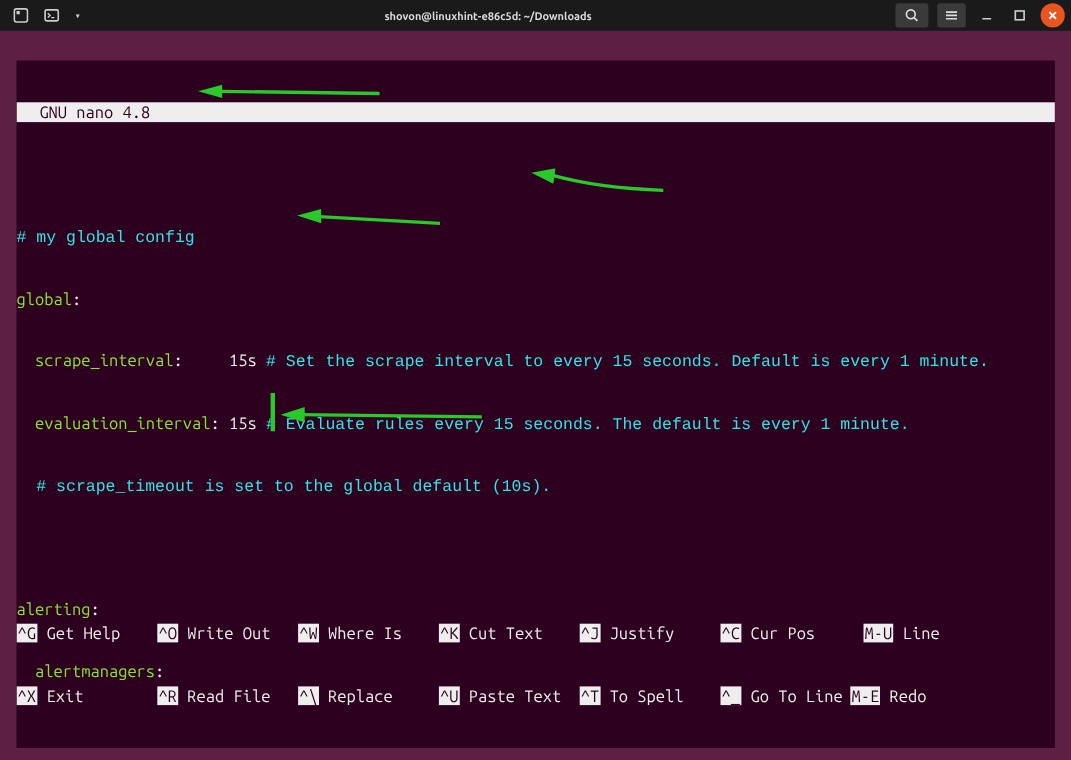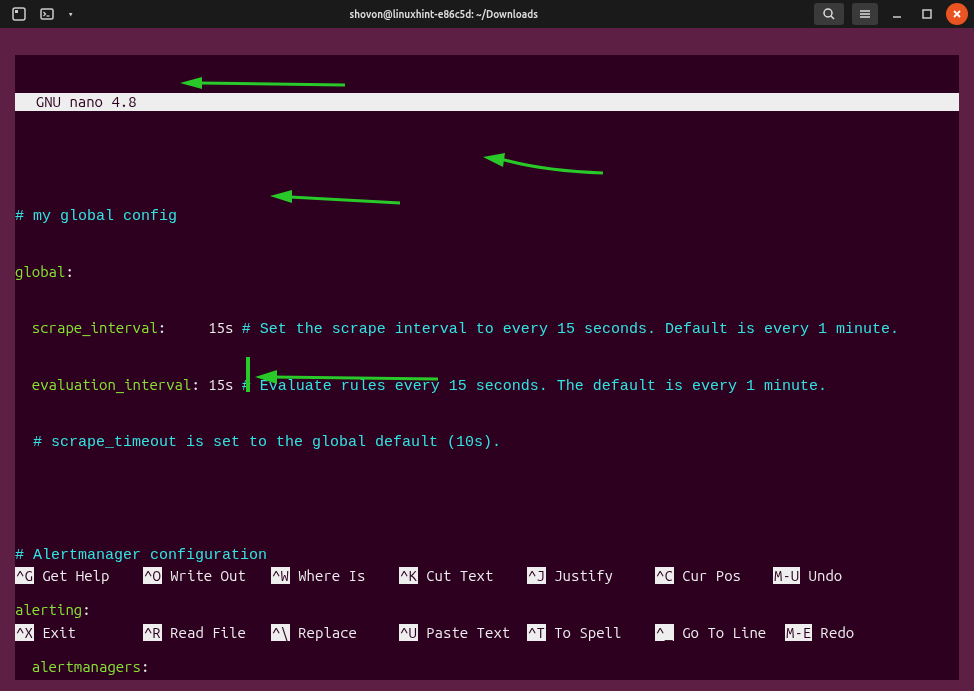--- a/index.html
+++ b/index.html
@@ -167,21 +167,20 @@
     <span style="flex:0 0 120px"></span>
   </div>
 
   <div class="editor-body">
     <div class="ln"><span class="c-cyan"># my global config</span></div>
     <div class="ln"><span class="c-green">global</span><span class="c-white">:</span></div>
     <div class="ln"><span class="c-green">  scrape_interval</span><span class="c-white">:     15s </span><span class="c-cyan"># Set the scrape interval to every 15 seconds. Default is every 1 minute.</span></div>
     <div class="ln"><span class="c-green">  evaluation_interval</span><span class="c-white">: 15s </span><span class="c-cyan"># Evaluate rules every 15 seconds. The default is every 1 minute.</span></div>
     <div class="ln"><span class="c-cyan">  # scrape_timeout is set to the global default (10s).</span></div>
     <div class="ln"></div>
-    <div class="ln"><span class="c-cyan"># Alertmanager configuration</span></div>
     <div class="ln"><span class="c-green">alerting</span><span class="c-white">:</span></div>
     <div class="ln"><span class="c-green">  alertmanagers</span><span class="c-white">:</span></div>
     
     
     
     
     
     
     
     
@@ -219,26 +218,26 @@
   </svg>
 
   
   <div class="shortcut-bar">
     <div class="row">
       <span class="sc-cell"><span class="sc-key">^G</span><span> Get Help</span></span>
       <span class="sc-cell"><span class="sc-key">^O</span><span> Write Out</span></span>
       <span class="sc-cell"><span class="sc-key">^W</span><span> Where Is</span></span>
       <span class="sc-cell"><span class="sc-key">^K</span><span> Cut Text</span></span>
       <span class="sc-cell"><span class="sc-key">^J</span><span> Justify</span></span>
-      <span class="sc-cell" style="width:118px"><span class="sc-key">^C</span><span> Cur Pos</span></span>
-      <span class="sc-cell"><span class="sc-key">M-U</span><span> Undo</span></span>
+      <span class="sc-cell" style="width:130px"><span class="sc-key">^C</span><span> Cur Pos</span></span>
+      <span class="sc-cell"><span class="sc-key">M-U</span><span> Line</span></span>
     </div>
     <div class="row">
       <span class="sc-cell"><span class="sc-key">^X</span><span> Exit</span></span>
       <span class="sc-cell"><span class="sc-key">^R</span><span> Read File</span></span>
       <span class="sc-cell"><span class="sc-key">^\</span><span> Replace</span></span>
       <span class="sc-cell"><span class="sc-key">^U</span><span> Paste Text</span></span>
       <span class="sc-cell"><span class="sc-key">^T</span><span> To Spell</span></span>
-      <span class="sc-cell" style="width:130px"><span class="sc-key">^_</span><span> Go To Line</span></span>
+      <span class="sc-cell" style="width:118px"><span class="sc-key">^_</span><span> Go To Line</span></span>
       <span class="sc-cell"><span class="sc-key">M-E</span><span> Redo</span></span>
     </div>
   </div>
 </div>
 
 </body></html>

